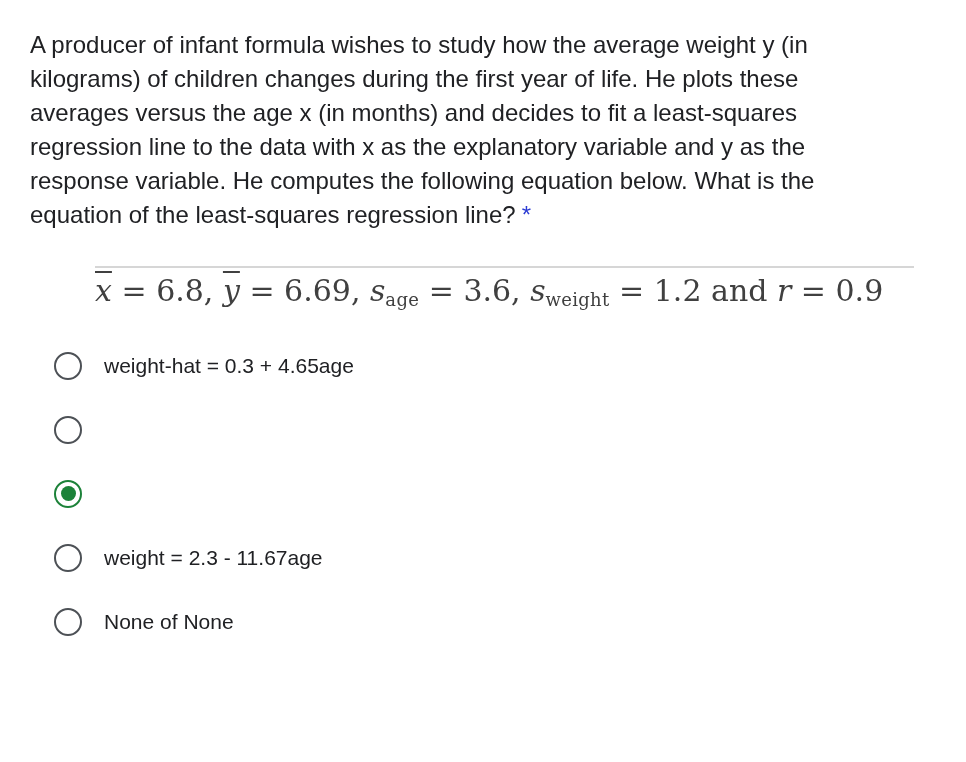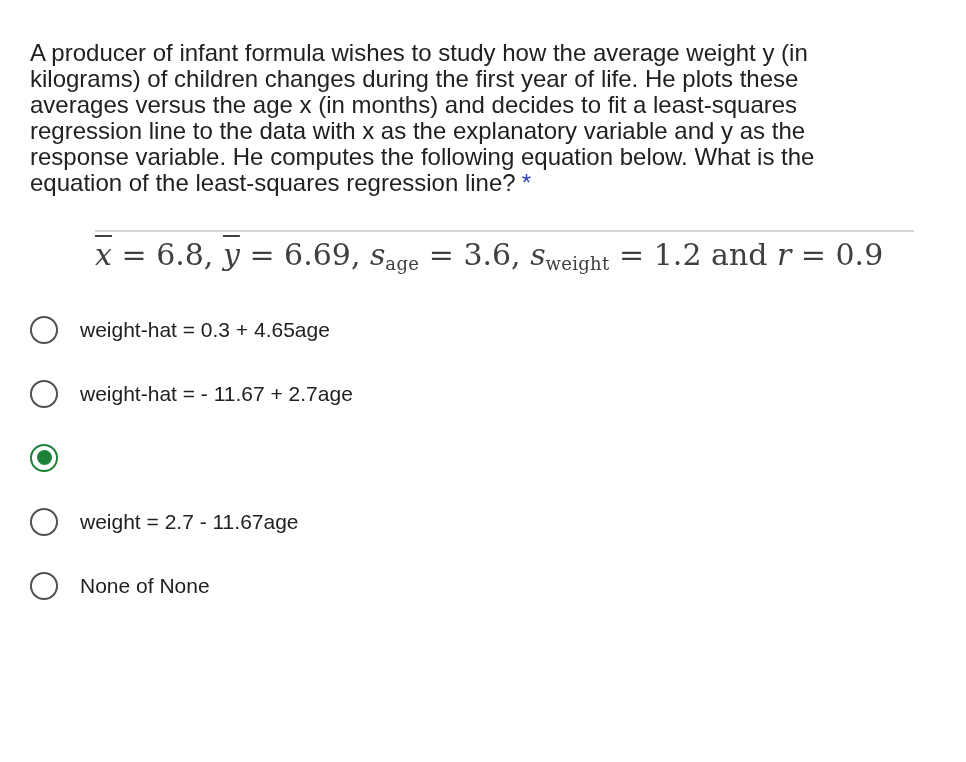--- a/index.html
+++ b/index.html
@@ -3,45 +3,45 @@
 <meta charset="utf-8">
 <style>
   * { margin: 0; padding: 0; box-sizing: border-box; }
   html, body {
     width: 966px; height: 762px;
     background: #ffffff;
     font-family: "Liberation Sans", sans-serif;
     overflow: hidden;
   }
   .question-text {
-    margin: 40px 40px 0 30px;
+    margin: 28px 40px 0 30px;
     width: 872px;
     font-size: 24px;
-    line-height: 26px;
+    line-height: 34px;
     color: #202124;
   }
   .required-mark {
     color: #2b3bd4;
     font-size: 24px;
     padding-left: 6px;
   }
   .equation-block {
     margin: 34px 52px 0 95px;
     border-top: 2px solid #d6d6d6;
     padding-top: 5px;
     font-family: "DejaVu Serif", "Liberation Serif", serif;
     font-size: 30px;
     color: #404040;
     white-space: nowrap;
   }
   .mi { font-style: italic; }
   .ovl { font-style: italic; text-decoration: overline; text-decoration-thickness: 2px; }
   .msub { font-size: 0.6em; vertical-align: -0.25em; letter-spacing: 0.3px; }
   .mtext { font-style: normal; }
-  .options { margin-top: 24px; }
+  .options { margin-top: 24px; margin-left: 24px; }
   .option-row {
     display: flex;
     align-items: center;
     height: 64px;
     padding-left: 30px;
     cursor: pointer;
   }
   .radio {
     width: 28px; height: 28px;
     border: 2px solid #4d5156;
@@ -73,28 +73,27 @@
 
 <div class="equation-block"><span class="ovl">x</span><span> = 6.8, </span><span class="ovl">y</span><span> = 6.69, </span><span class="mi">s</span><span class="msub">age</span><span> = 3.6, </span><span class="mi">s</span><span class="msub">weight</span><span> = 1.2 </span><span class="mtext">and </span><span class="mi">r</span><span> = 0.9</span></div>
 
 <div class="options">
   <div class="option-row">
     <div class="radio"></div>
     <div class="option-label">weight-hat = 0.3 + 4.65age</div>
   </div>
   <div class="option-row">
     <div class="radio"></div>
-    <div class="option-label">weight-hat = - 11.67 + 2.7age</div>
   </div>
   <div class="option-row selected">
     <div class="radio">
         <div class="dot"></div>
       </div>
   </div>
   <div class="option-row">
     <div class="radio"></div>
-    <div class="option-label">weight = 2.7 - 11.67age</div>
+    <div class="option-label">weight = 2.3 - 11.67age</div>
   </div>
   <div class="option-row">
     <div class="radio"></div>
     <div class="option-label">None of None</div>
   </div>
 </div>
 
 </body></html>

